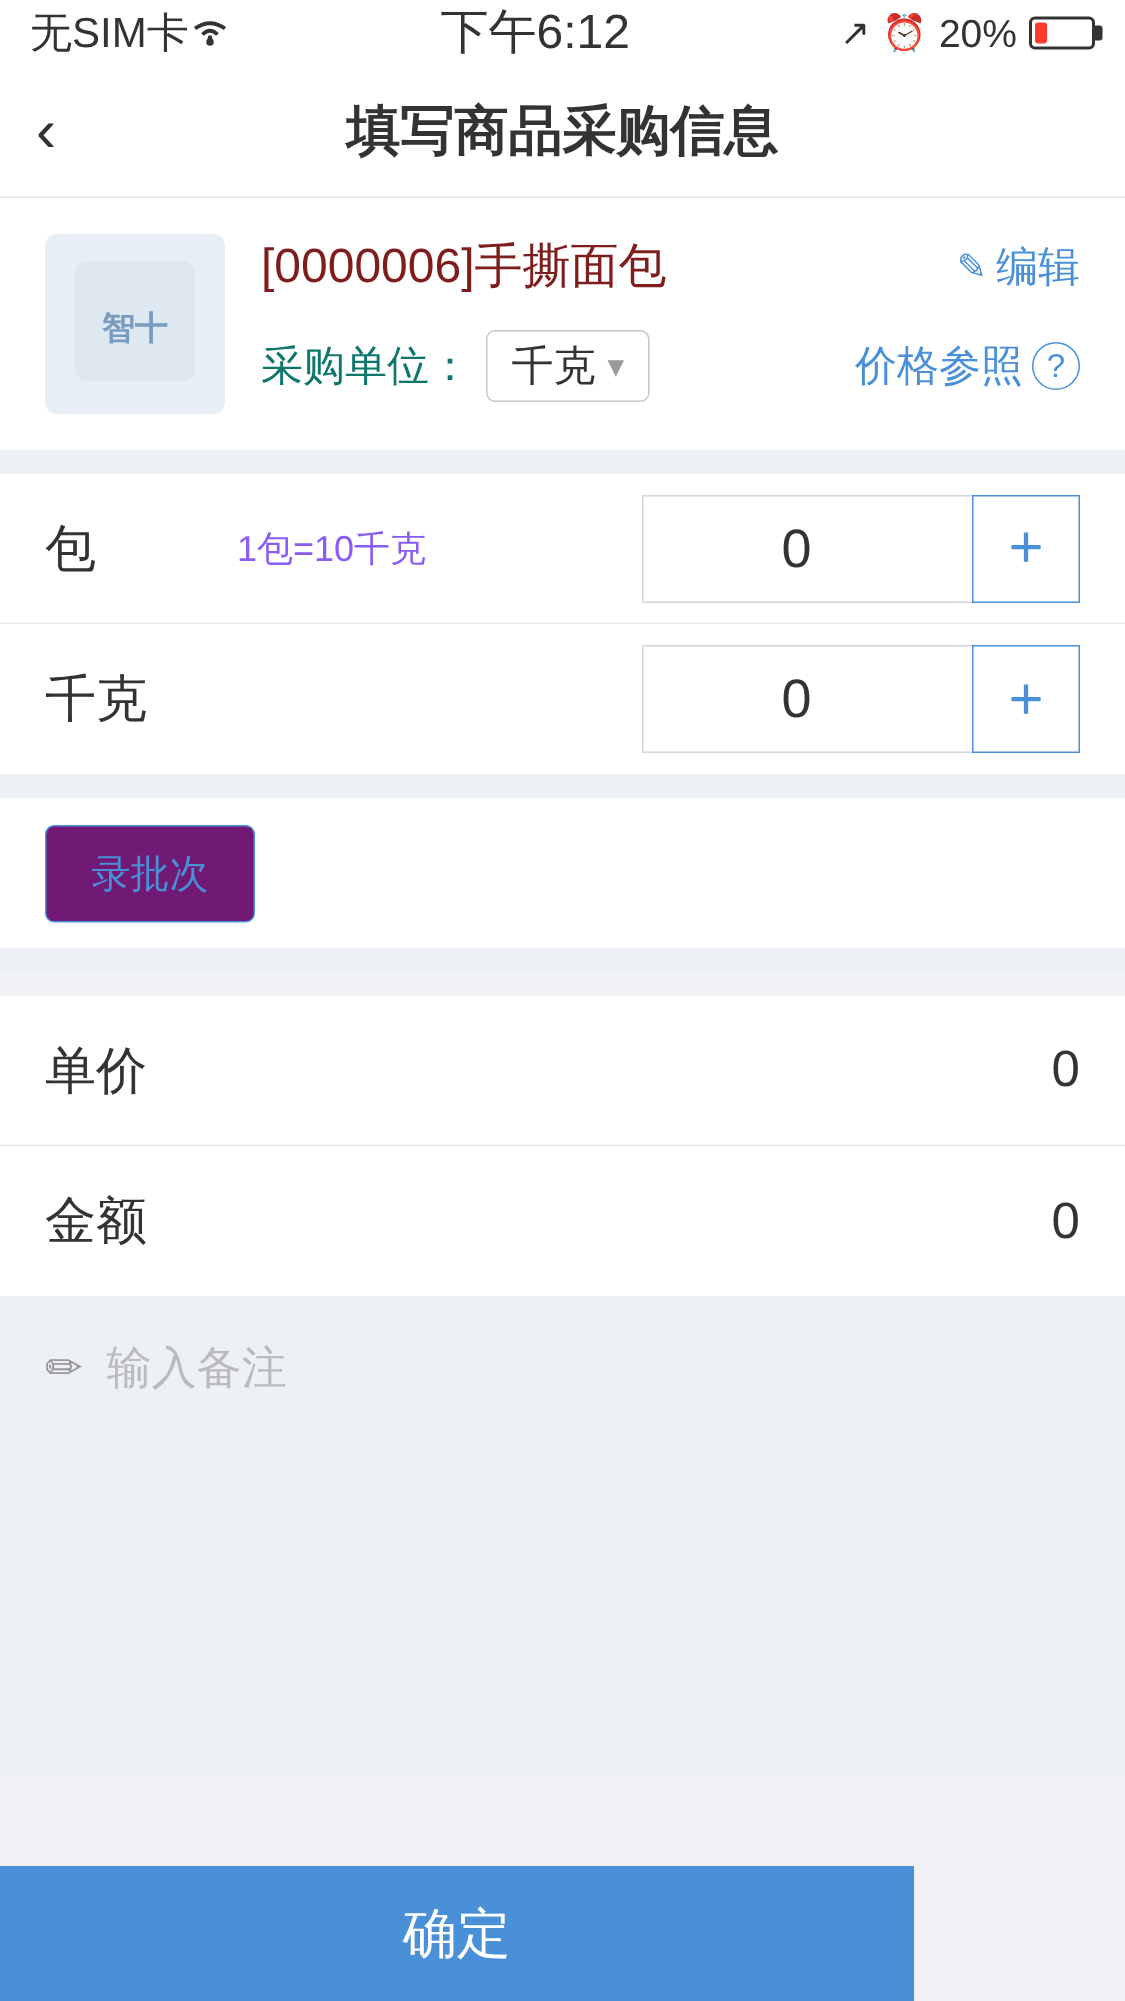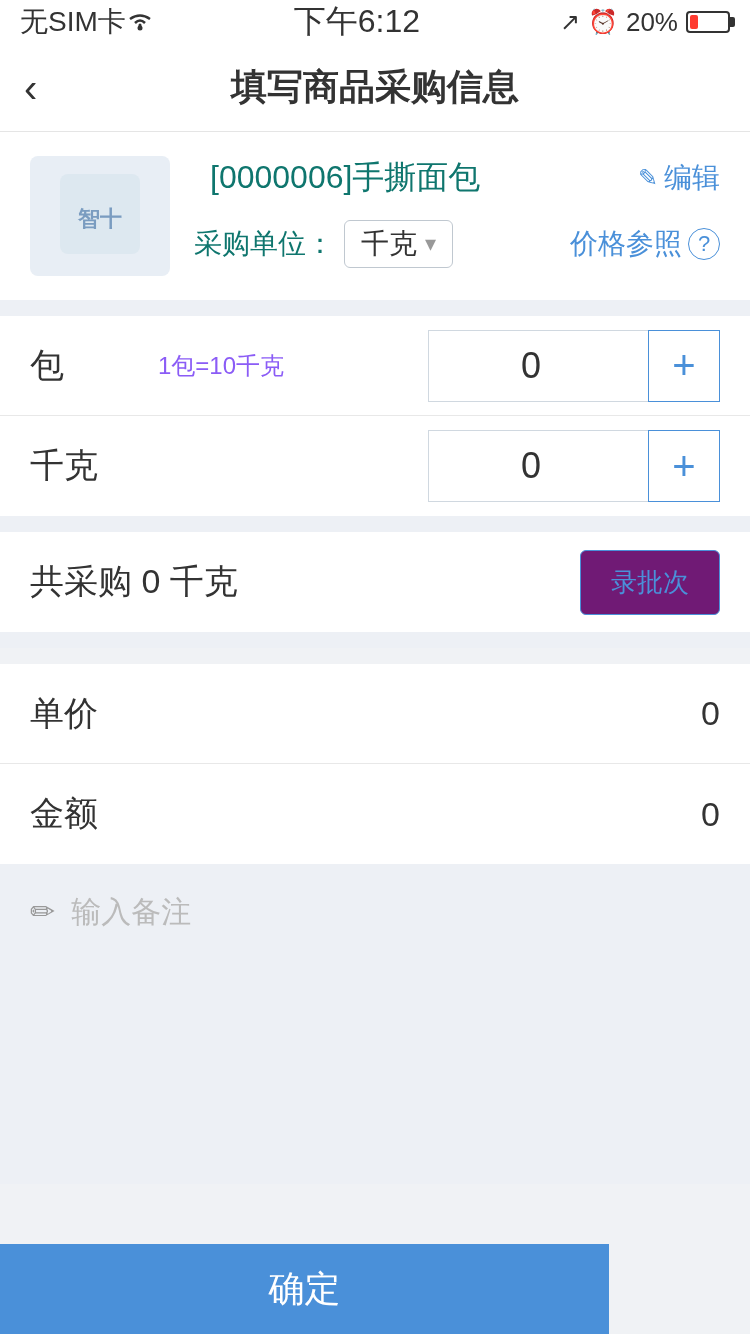--- a/index.html
+++ b/index.html
@@ -86,39 +86,39 @@
     
     .product-card {
       background: #fff;
       padding: 24px 30px;
       display: flex;
       align-items: flex-start;
       gap: 24px;
       margin-top: 0;
     }
     .product-image {
-      width: 140px;
+      width: 120px;
       height: 120px;
       background: #e8eef5;
       border-radius: 8px;
       display: flex;
       align-items: center;
       justify-content: center;
       flex-shrink: 0;
       font-size: 28px;
       color: #7a9cc0;
     }
     .product-info { flex: 1; }
     .product-name-row {
       display: flex;
       justify-content: space-between;
       align-items: center;
       margin-bottom: 20px;
     }
-    .product-name { font-size: 32px; color: #0f766e; font-weight: 500; margin-left: 16px; }
+    .product-name { font-size: 32px; color: #7f1d1d; font-weight: 500; }
     .edit-btn {
       color: #4a90d9;
       font-size: 28px;
       display: flex;
       align-items: center;
       gap: 6px;
       cursor: pointer;
     }
     .purchase-unit-row {
       display: flex;
@@ -355,21 +355,20 @@
     <div class="input-right">
       <input class="qty-input" type="number" value="0" style="">
       <button class="plus-btn">+</button>
     </div>
   </div>
 </div>
 
 <div class="divider"></div>
 
 <div class="summary-row">
-  <span class="summary-text">共采购 0 千克</span>
   <button class="batch-btn">录批次</button>
 </div>
 
 <div class="divider"></div>
 
 <div class="info-section">
   <div class="info-row">
     <span class="info-label">单价</span>
     <span class="info-value">0</span>
   </div>

